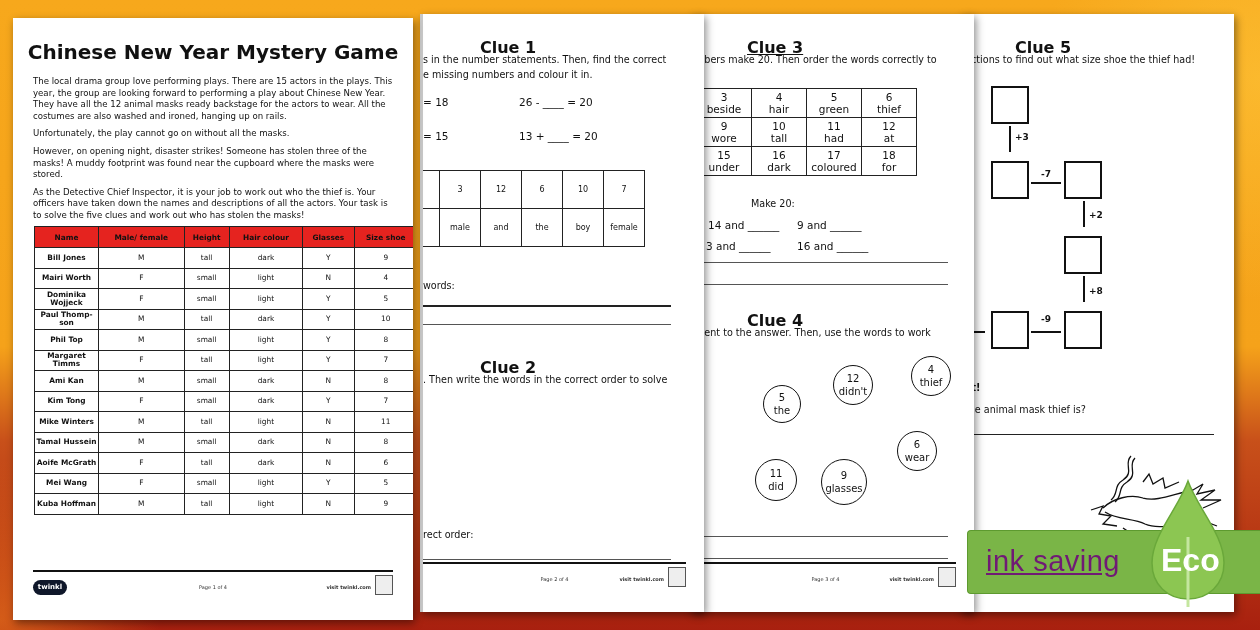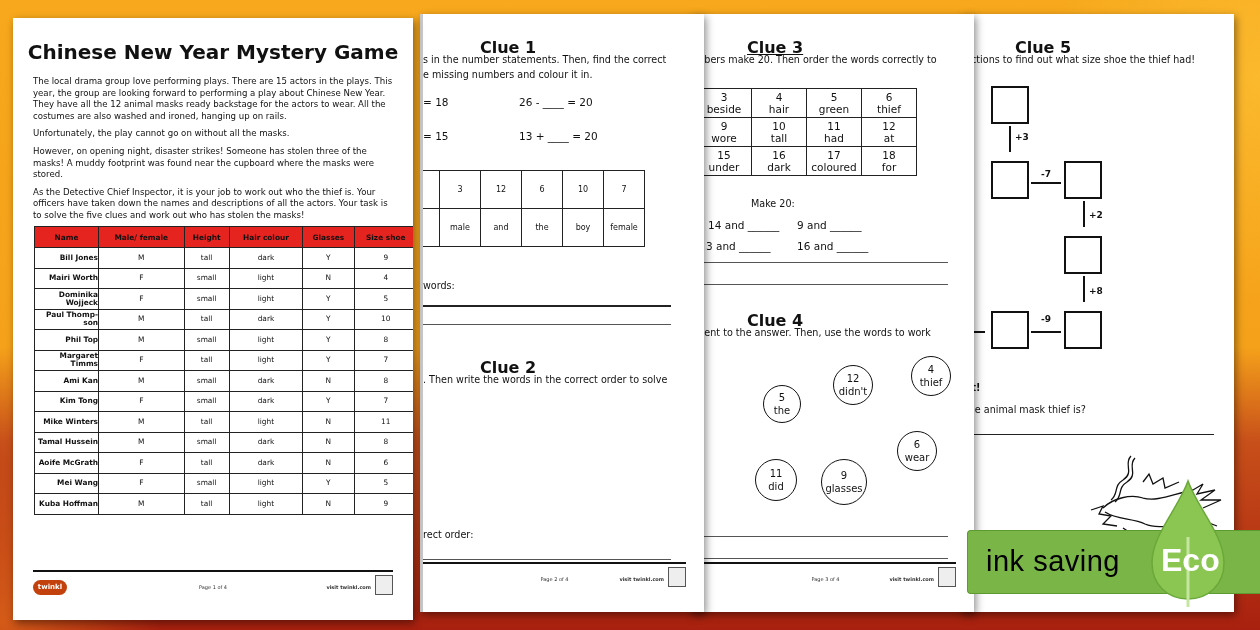--- a/index.html
+++ b/index.html
@@ -37,26 +37,26 @@
     position: absolute; left: 21px; top: 208px; width: 384px;
     border-collapse: collapse; font-size: 7.4px; color: #111; border-radius: 32px;
   }
   table.suspects th {
     background: #e5231f; color: #111; font-weight: bold; height: 21px;
     border: 1.5px solid #222; text-align: center;
   }
   table.suspects td {
     border: 1.5px solid #222; text-align: center; height: 20.5px; line-height: 8px;
   }
-  table.suspects td.name { font-weight: bold; width: 64px; text-align: right; }
+  table.suspects td.name { font-weight: bold; width: 64px; }
 
   .footer { position: absolute; left: 20px; right: 20px; bottom: 20px; height: 30px; border-top: 2px solid #111; }
   .footer .logo {
     position: absolute; left: 0; top: 8px; width: 34px; height: 15px; border-radius: 8px;
-    background: #c2410c; color: #fff; font-size: 7px; font-weight: bold; text-align: center; line-height: 15px;
+    background: #0f172a; color: #fff; font-size: 7px; font-weight: bold; text-align: center; line-height: 15px;
   }
   .footer .pagenum { position: absolute; left: 0; right: 0; top: 12px; text-align: center; font-size: 5px; color: #333; }
   .footer .visit { position: absolute; right: 22px; top: 12px; font-size: 5px; color: #333; font-weight: bold; }
   .footer .badge { position: absolute; right: 0; top: 3px; width: 18px; height: 20px; border: 1px solid #555; background: #eee; }
 
   .clue-title { position: absolute; font-size: 16px; font-weight: bold; color: #111; }
   .clue-text { position: absolute; font-size: 9.6px; color: #111; white-space: nowrap; }
   .eq { position: absolute; font-size: 10.5px; color: #111; white-space: nowrap; }
   .ans-line { position: absolute; height: 1.5px; background: #222; }
 
@@ -79,22 +79,22 @@
   .head-v { position: absolute; font-size: 10px; color: #111; line-height: 10px; }
 
   .dragon { position: absolute; left: 120px; top: 440px; width: 150px; height: 120px; }
 
   .eco {
     position: absolute; left: 967px; top: 530px; width: 293px; height: 64px;
     background: #7ab547; border: 1px solid #5d9a2f; border-right: none; border-radius: 4px 0 0 4px;
     z-index: 10;
   }
   .eco .label {
-    position: absolute; left: 18px; top: 14px; font-size: 29px; color: #000000;
-    font-family: "Liberation Sans", sans-serif; letter-spacing: 0.5px;
+    position: absolute; left: 18px; top: 14px; font-size: 29px; color: #701a75;
+    font-family: "Liberation Sans", sans-serif; letter-spacing: 0.5px; text-decoration: underline;
   }
   .eco .drop { position: absolute; left: 180px; top: -52px; width: 80px; height: 128px; }
   .eco .eco-text {
     position: absolute; left: 193px; top: 11px; font-size: 32px; font-weight: bold; color: #fff;
     font-family: "Liberation Sans", sans-serif;
   }
 </style>
 </head>
 <body>
 

